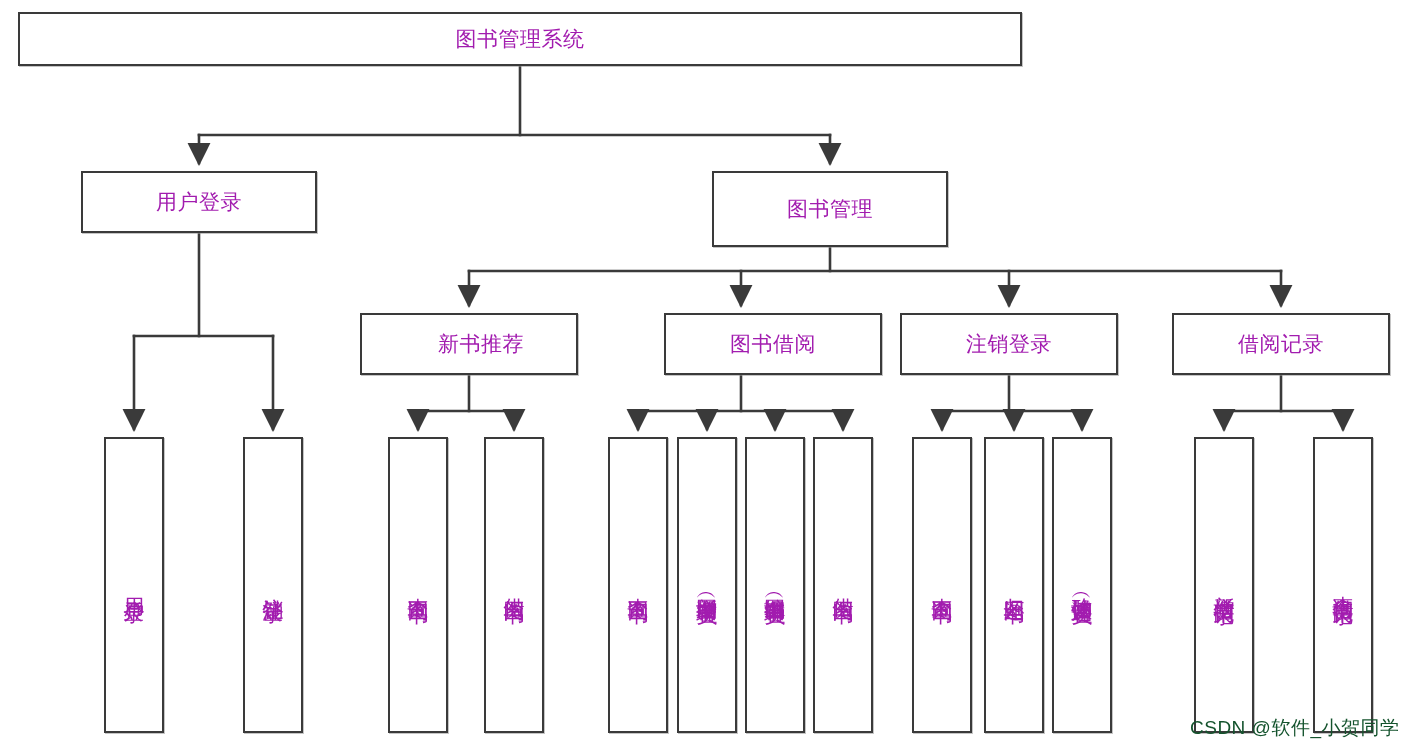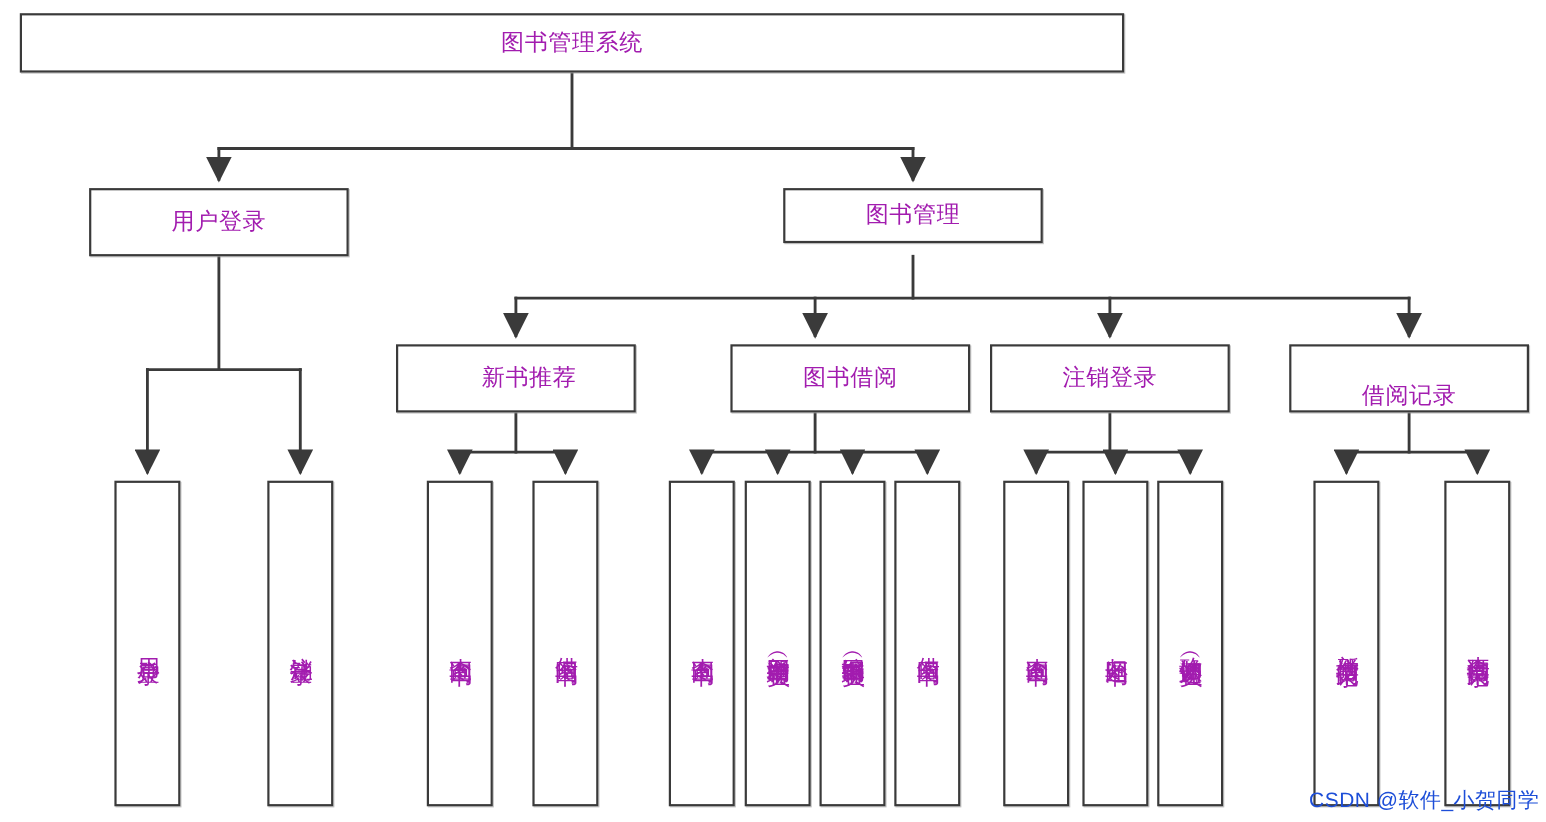--- a/index.html
+++ b/index.html
@@ -131,34 +131,34 @@
     </g>
   </svg>
 
   <div class="node" style="left: 18px; top: 12px; width: 1004px; height: 54px; border-color: rgb(58, 58, 58); background: rgb(255, 255, 255); color: rgb(26, 26, 26);">
     <span class="label">图书管理系统</span>
   </div>
 
   <div class="node" style="left: 81px; top: 171px; width: 236px; height: 62px; border-color: rgb(58, 58, 58); background: rgb(255, 255, 255); color: rgb(26, 26, 26);">
     <span class="label">用户登录</span>
   </div>
-  <div class="node" style="left: 712px; top: 171px; width: 236px; height: 50px; border-color: rgb(58, 58, 58); background: rgb(255, 255, 255); color: rgb(26, 26, 26);">
+  <div class="node" style="left: 712px; top: 171px; width: 236px; height: 76px; border-color: rgb(58, 58, 58); background: rgb(255, 255, 255); color: rgb(26, 26, 26);">
     <span class="label">图书管理</span>
   </div>
 
   <div class="node" style="left: 360px; top: 313px; width: 218px; height: 62px; border-color: rgb(58, 58, 58); background: rgb(255, 255, 255); color: rgb(26, 26, 26); padding-left: 24px;">
     <span class="label">新书推荐</span>
   </div>
   <div class="node" style="left: 664px; top: 313px; width: 218px; height: 62px; border-color: rgb(58, 58, 58); background: rgb(255, 255, 255); color: rgb(26, 26, 26);">
     <span class="label">图书借阅</span>
   </div>
   <div class="node" style="left: 900px; top: 313px; width: 218px; height: 62px; border-color: rgb(58, 58, 58); background: rgb(255, 255, 255); color: rgb(26, 26, 26);">
     <span class="label">注销登录</span>
   </div>
-  <div class="node" style="left: 1172px; top: 313px; width: 218px; height: 62px; border-color: rgb(58, 58, 58); background: rgb(255, 255, 255); color: rgb(26, 26, 26); align-items: flex-end;">
+  <div class="node" style="left: 1172px; top: 313px; width: 218px; height: 62px; border-color: rgb(58, 58, 58); background: rgb(255, 255, 255); color: rgb(26, 26, 26);">
     <span class="label">借阅记录</span>
   </div>
 
   <div class="node vertical" style="left: 104px; top: 437px; width: 60px; height: 296px; border-color: rgb(58, 58, 58); background: rgb(255, 255, 255); color: rgb(26, 26, 26);">
     <span class="label">用户登录</span>
   </div>
   <div class="node vertical" style="left: 243px; top: 437px; width: 60px; height: 296px; border-color: rgb(58, 58, 58); background: rgb(255, 255, 255); color: rgb(26, 26, 26);">
     <span class="label">注销登录</span>
   </div>
   <div class="node vertical" style="left: 388px; top: 437px; width: 60px; height: 296px; border-color: rgb(58, 58, 58); background: rgb(255, 255, 255); color: rgb(26, 26, 26);">
@@ -188,14 +188,14 @@
   <div class="node vertical tall" style="left: 1052px; top: 437px; width: 60px; height: 296px; border-color: rgb(58, 58, 58); background: rgb(255, 255, 255); color: rgb(26, 26, 26);">
     <span class="label">确认归还（管理员）</span>
   </div>
   <div class="node vertical" style="left: 1194px; top: 437px; width: 60px; height: 296px; border-color: rgb(58, 58, 58); background: rgb(255, 255, 255); color: rgb(26, 26, 26);">
     <span class="label">新增借阅记录</span>
   </div>
   <div class="node vertical" style="left: 1313px; top: 437px; width: 60px; height: 296px; border-color: rgb(58, 58, 58); background: rgb(255, 255, 255); color: rgb(26, 26, 26);">
     <span class="label">查询借阅记录</span>
   </div>
 
-  <div id="watermark" style="color: #1d4ed8;">CSDN @软件_小贺同学</div>
+  <div id="watermark" style="color: #14532d;">CSDN @软件_小贺同学</div>
 </div>
 
 </body></html>

